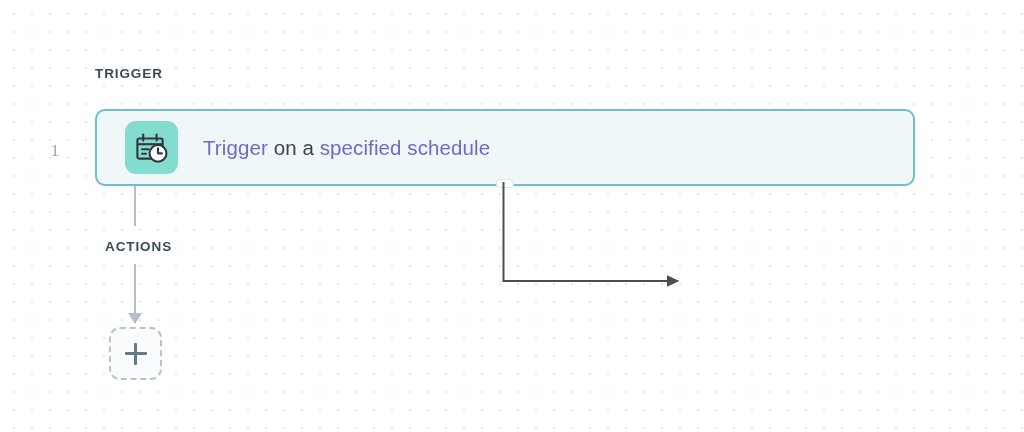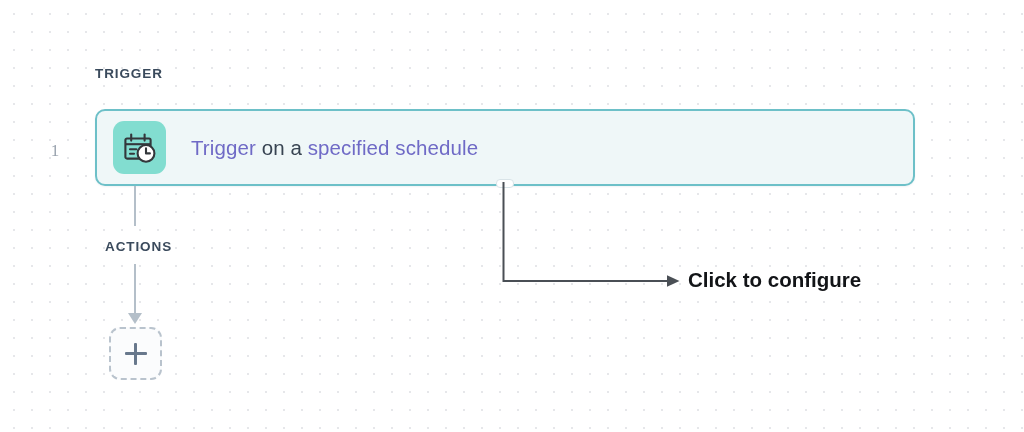--- a/index.html
+++ b/index.html
@@ -58,21 +58,21 @@
     left: 95px;
     top: 109px;
     width: 820px;
     height: 77px;
     box-sizing: border-box;
     background: #eff7f8;
     border: 2px solid #6dc0c8;
     border-radius: 10px;
     display: flex;
     align-items: center;
-    padding-left: 16px;
+    padding-left: 28px;
     box-shadow: 0 1px 2px rgba(60,90,110,0.07);
   }
   
   #node-handle-bottom {
     position: absolute;
     left: 50%;
     bottom: -4px;
     transform: translateX(-50%);
     width: 16px;
     height: 7px;
@@ -234,15 +234,14 @@
 
   <div id="add-action-button">
     <span class="plus-glyph"></span>
   </div>
 
   <svg id="callout-arrow" width="200" height="115" viewBox="0 0 200 115">
     <path d="M8.5 0 V99 H178" fill="none" stroke="#4a4f55" stroke-width="2"></path>
     <path d="M172 93.2 L184.5 99 L172 104.8 Z" fill="#4a4f55"></path>
   </svg>
 
-  <div id="callout-label">Click to configure</div>
 
 </div>
 
 </body></html>

